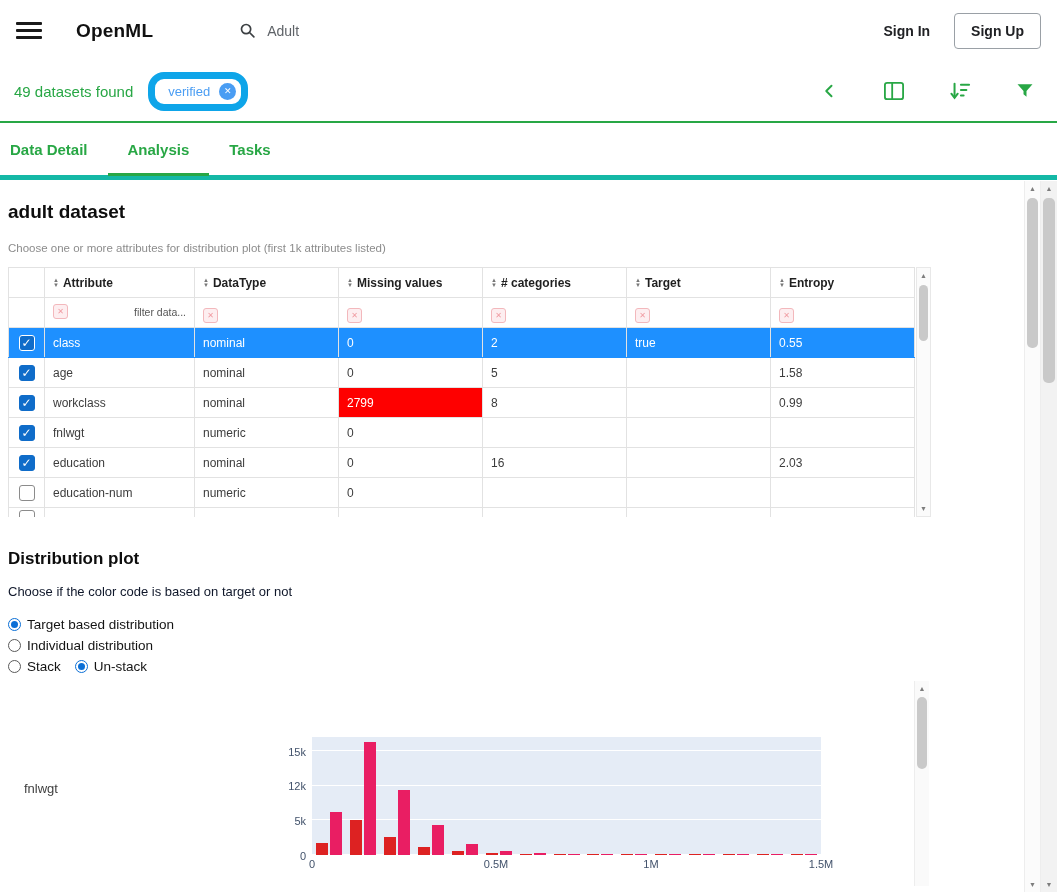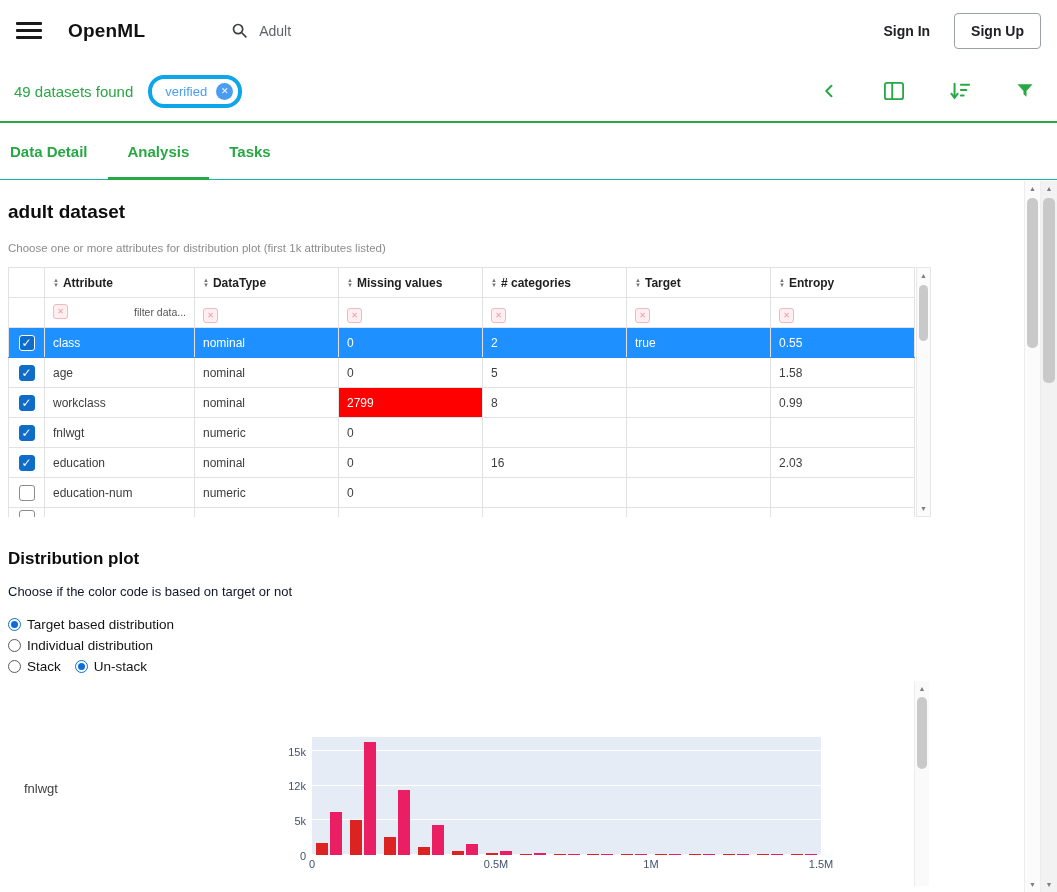--- a/index.html
+++ b/index.html
@@ -8,42 +8,42 @@
     width: 1057px; height: 892px; overflow: hidden;
     font-family: "Liberation Sans", "DejaVu Sans", sans-serif;
     background: #fff; color: #222;
   }
   .page { position: relative; width: 1057px; height: 892px; overflow: hidden; }
 
   
   .topbar { height: 61px; display: flex; align-items: center; padding: 0 16px; background: #fff; }
   .hamburger { width: 26px; display: flex; flex-direction: column; gap: 4px; cursor: pointer; }
   .hamburger span { height: 3px; background: #1a1a1a; border-radius: 1px; }
-  .logo { font-size: 19px; font-weight: 700; color: #111; margin-left: 26px; letter-spacing: .2px; }
+  .logo { font-size: 19px; font-weight: 700; color: #111; margin-left: 34px; letter-spacing: .2px; }
   .searchbox { display: flex; align-items: center; gap: 11px; margin-left: 86px; color: #5f6368; font-size: 14px; cursor: text; }
   .flex-sp { flex: 1; }
   .signin { font-size: 14px; font-weight: 700; color: #202124; margin-right: 24px; cursor: pointer; }
   .signup { font-family: inherit; font-size: 14px; font-weight: 700; color: #202124; background: #fff;
             border: 1px solid #9aa0a6; border-radius: 4px; padding: 9px 16px; cursor: pointer; }
 
   
   .resultsbar { height: 62px; display: flex; align-items: center; padding: 0 14px;
                 border-bottom: 2px solid var(--green, #28a745); background: #fff; }
   .count { color: var(--green, #28a745); font-size: 15px; }
   .chip { margin-left: 15px; display: inline-flex; align-items: center; gap: 9px;
-          border: 4px solid #0ea5e9; border-radius: 16px; padding: 4px 5px 4px 13px;
+          border: 7px solid #0ea5e9; border-radius: 16px; padding: 4px 5px 4px 13px;
           color: var(--chip-blue, #4a9df3); font-size: 13px; cursor: pointer; background: #fff; }
   .chip-x { width: 17px; height: 17px; border-radius: 50%; background: var(--chip-blue, #4a9df3);
             color: #fff; display: flex; align-items: center; justify-content: center; font-size: 9px; }
   .chip-x::after { content: "✕"; }
   .gicon { margin-left: 44px; display: flex; align-items: center; cursor: pointer; }
   .gicon:last-child { margin-right: 8px; }
 
   
-  .tabs { height: 57px; display: flex; border-bottom: 1px solid #14b8a6; background: #fff; }
+  .tabs { height: 57px; display: flex; border-bottom: 5px solid #14b8a6; background: #fff; }
   .tab { display: flex; align-items: center; padding: 0 20px; color: var(--green, #28a745);
          font-weight: 700; font-size: 15px; position: relative; cursor: pointer; }
   .tab:first-child { padding-left: 10px; }
   .tab.active::after { content: ""; position: absolute; left: 0; right: 0; bottom: -1px; height: 3px;
                        background: var(--green, #28a745); }
 
   
   .content { position: relative; height: 711px; padding-left: 8px; overflow: hidden; }
   .content h2 { margin: 21px 0 0; font-size: 19px; font-weight: 700; color: #0d0d0d; }
   .hint { margin: 19px 0 0; font-size: 11.5px; color: #8c8c8c; }

